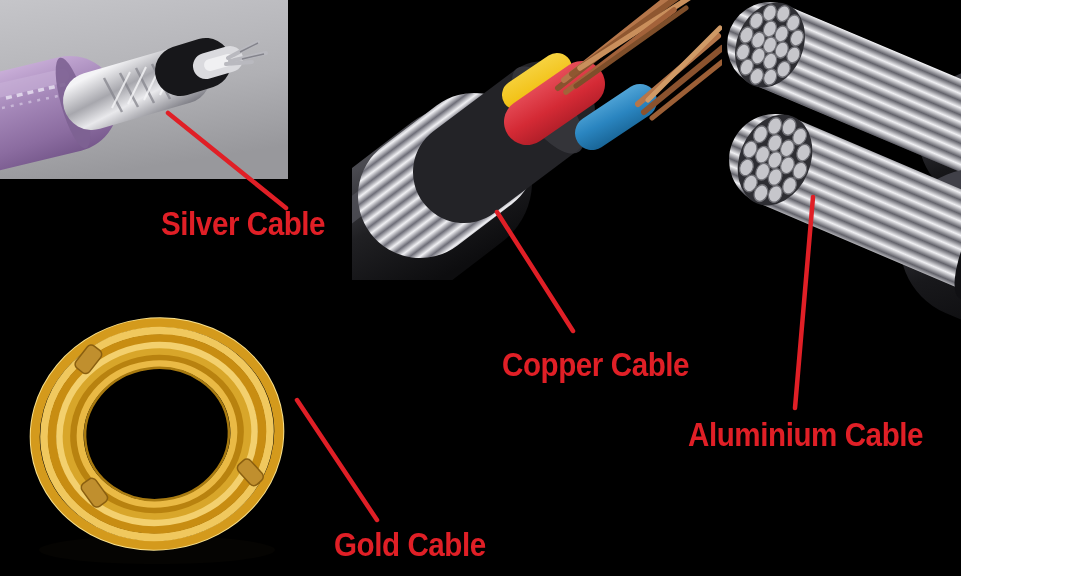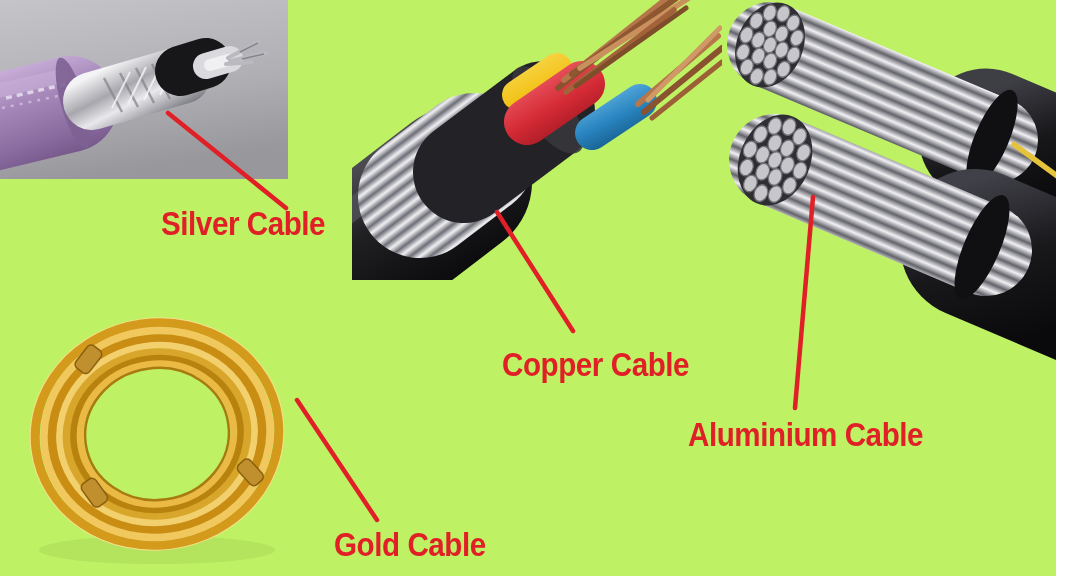--- a/index.html
+++ b/index.html
@@ -1,20 +1,20 @@
 <!DOCTYPE html>
 <html style="--accent: #e01f26;"><head>
 <meta charset="utf-8">
 <style>
   :root{ --accent:#e01f26; }
   html,body{ margin:0; padding:0; background:#ffffff; }
   body{ font-family:"Liberation Sans", sans-serif; }
   .stage{
-    position:relative; width:1056px; height:576px;
-    background:#bef264; overflow:hidden;text-decoration:underline;
+    position:relative; width:961px; height:576px;
+    background:#000000; overflow:hidden;text-decoration:underline;
   }
   .fig{ position:absolute; }
   .fig svg{ display:block; }
   .cable-label{
     position:absolute;
     color:var(--accent);
     font-weight:bold;
     font-size:34px;
     line-height:1.15;
     white-space:nowrap;

